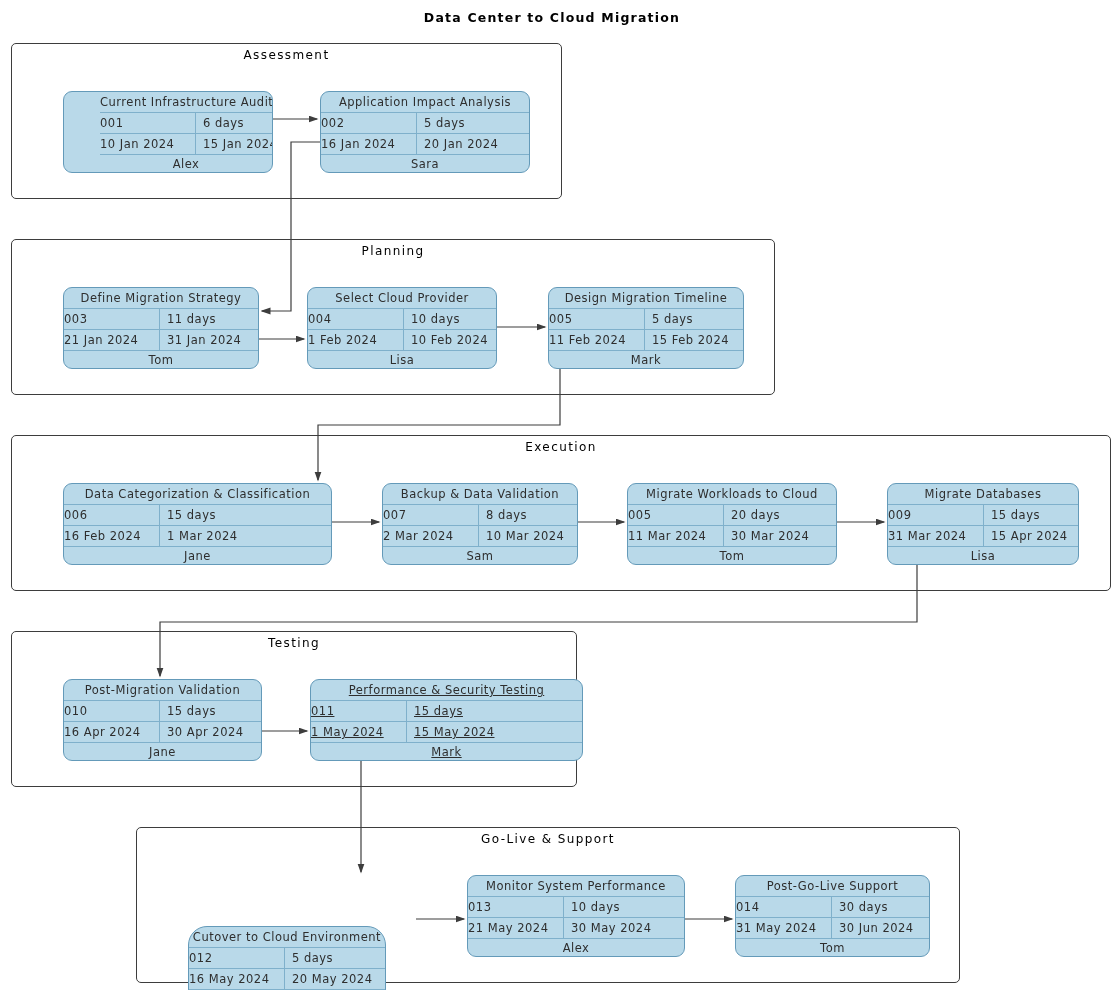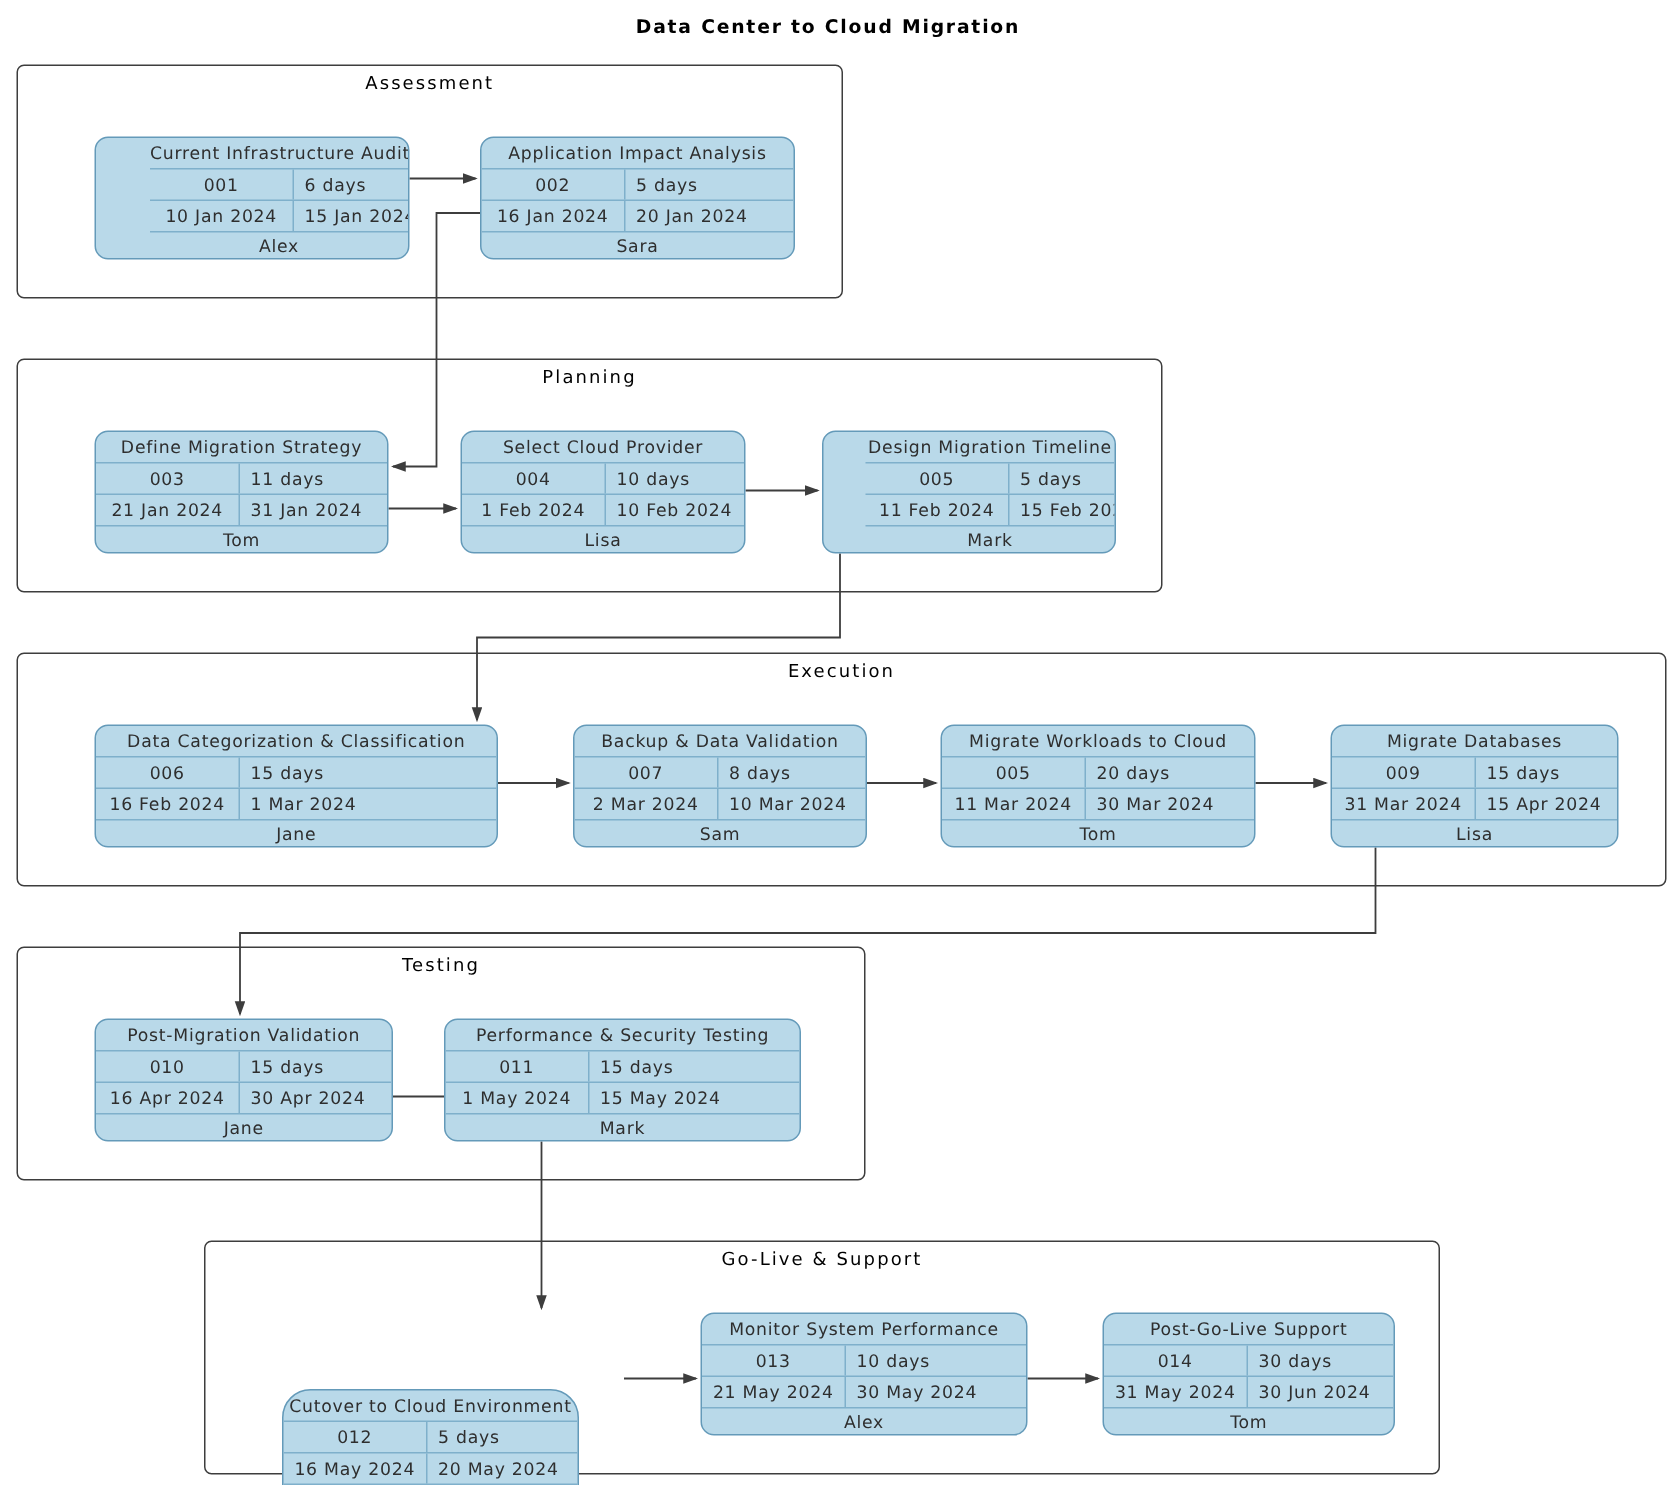--- a/index.html
+++ b/index.html
@@ -24,21 +24,21 @@
   .card{
     position:absolute;height:82px;box-sizing:border-box;
     background:#b9d9e9;border:1px solid #649ab9;border-radius:9px;
     overflow:hidden;display:flex;flex-direction:column;
     font-size:11.5px;letter-spacing:0.5px;color:#2e2e2e;white-space:nowrap;
   }
   .c-title{height:21px;line-height:20px;text-align:center;
     border-bottom:1px solid #7fb0cb;box-sizing:border-box;}
   .c-row{height:21px;display:flex;border-bottom:1px solid #7fb0cb;box-sizing:border-box;}
   .c-cell{line-height:20px;box-sizing:border-box;overflow:hidden;}
-  .c-cell.l{width:96px;text-align:center;border-right:1px solid #7fb0cb;}
+  .c-cell.l{width:96px;border-right:1px solid #7fb0cb;}
   .c-cell.r{flex:1;padding-left:7px;}
   .c-owner{flex:1;text-align:center;line-height:18px;}
   #edge-layer{position:absolute;left:0;top:0;width:1118px;height:990px;
     pointer-events:none;}
   #edge-layer polyline{fill:none;stroke:#3d3d3d;stroke-width:1.2;}
 </style>
 </head>
 <body>
 
 <div id="canvas">
@@ -111,21 +111,21 @@
       <div class="c-row">
         <div class="c-cell l">004</div>
         <div class="c-cell r">10 days</div>
       </div>
       <div class="c-row">
         <div class="c-cell l">1 Feb 2024</div>
         <div class="c-cell r">10 Feb 2024</div>
       </div>
       <div class="c-owner">Lisa</div>
     </div>
-    <div class="card" style="left: 548px; top: 287px; width: 196px; padding-left: 28px;">
+    <div class="card" style="left: 548px; top: 287px; width: 196px;">
       <div class="c-title">Design Migration Timeline</div>
       <div class="c-row">
         <div class="c-cell l">005</div>
         <div class="c-cell r">5 days</div>
       </div>
       <div class="c-row">
         <div class="c-cell l">11 Feb 2024</div>
         <div class="c-cell r">15 Feb 2024</div>
       </div>
       <div class="c-owner">Mark</div>
@@ -189,21 +189,21 @@
       <div class="c-row">
         <div class="c-cell l">010</div>
         <div class="c-cell r">15 days</div>
       </div>
       <div class="c-row">
         <div class="c-cell l">16 Apr 2024</div>
         <div class="c-cell r">30 Apr 2024</div>
       </div>
       <div class="c-owner">Jane</div>
     </div>
-    <div class="card" style="left: 296px; top: 679px; width: 238px;">
+    <div class="card" style="left: 310px; top: 679px; width: 273px; text-decoration: underline;">
       <div class="c-title">Performance &amp; Security Testing</div>
       <div class="c-row">
         <div class="c-cell l">011</div>
         <div class="c-cell r">15 days</div>
       </div>
       <div class="c-row">
         <div class="c-cell l">1 May 2024</div>
         <div class="c-cell r">15 May 2024</div>
       </div>
       <div class="c-owner">Mark</div>

